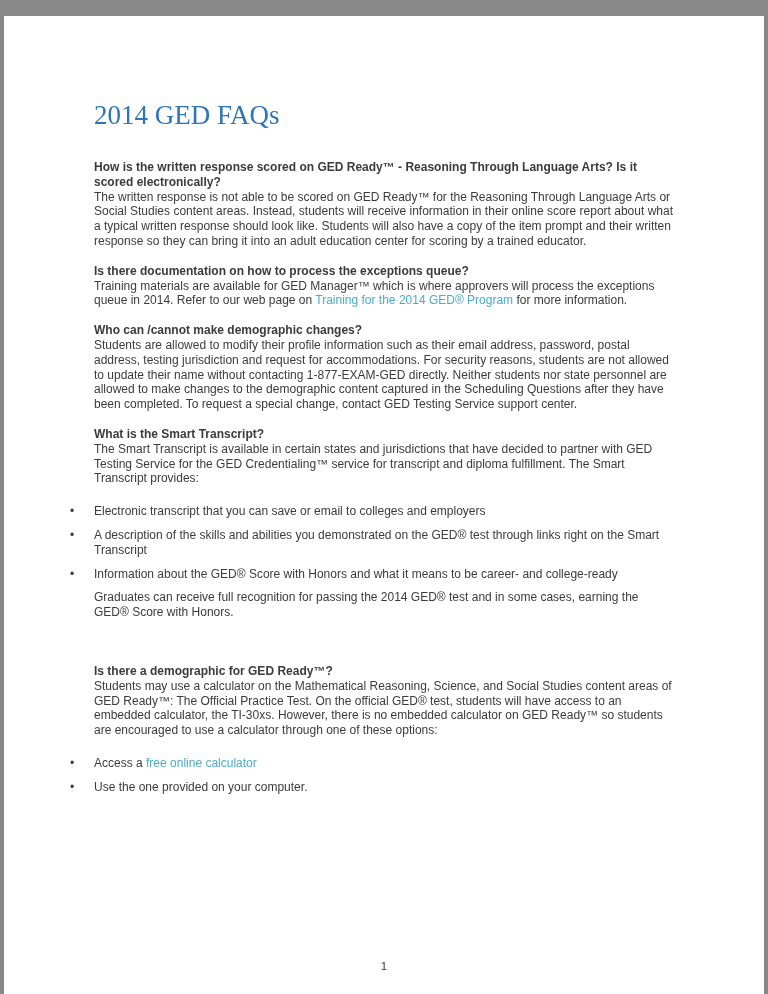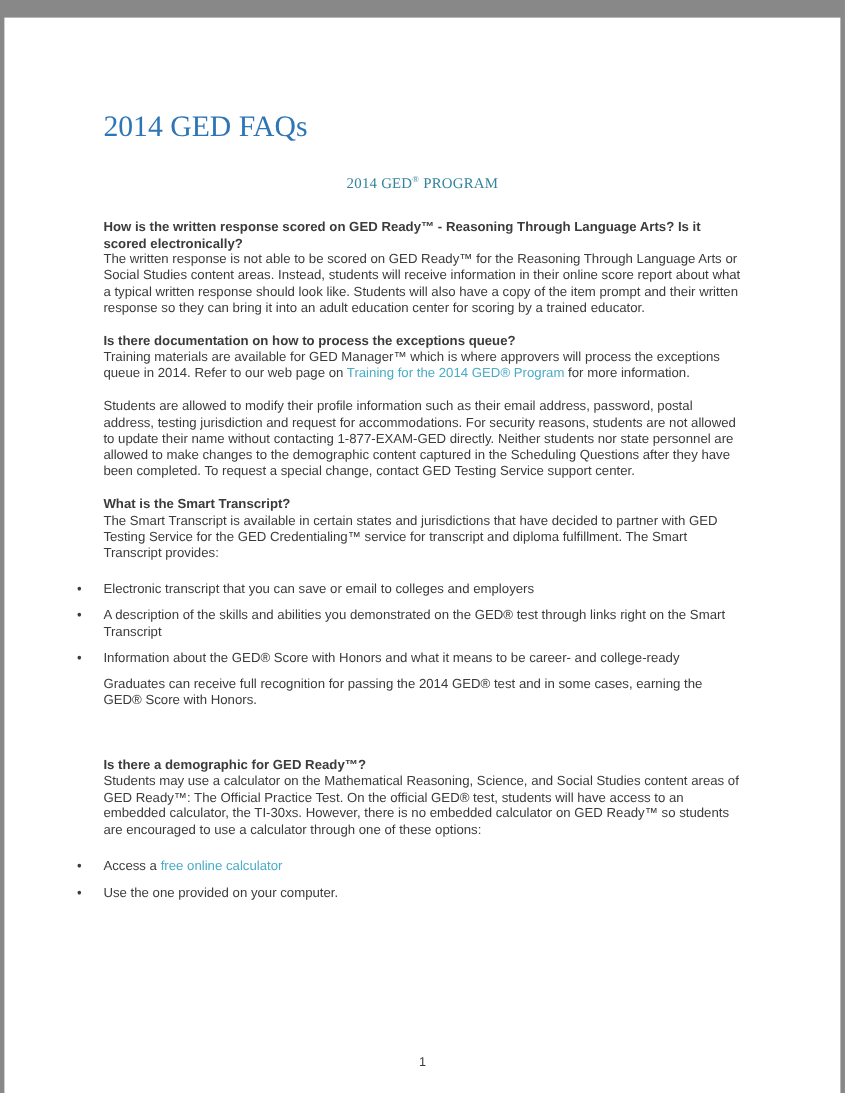--- a/index.html
+++ b/index.html
@@ -76,33 +76,33 @@
   }
 </style>
 </head>
 <body>
 
 <div class="page">
   <div class="content">
 
     <h1>2014 GED FAQs</h1>
 
-    <div class="subtitle"><span>2014 GED</span><sup>®</sup><span> PROGRAM</span></div>
 
     <div class="block">
       <p class="q">How is the written response scored on GED Ready™ - Reasoning Through Language Arts? Is it scored electronically?</p>
       <p class="a">The written response is not able to be scored on GED Ready™ for the Reasoning Through Language Arts or Social Studies content areas. Instead, students will receive information in their online score report about what a typical written response should look like. Students will also have a copy of the item prompt and their written response so they can bring it into an adult education center for scoring by a trained educator.</p>
     </div>
 
     <div class="block">
       <p class="q">Is there documentation on how to process the exceptions queue?</p>
       <p class="a"><span>Training materials are available for GED Manager™ which is where approvers will process the exceptions queue in 2014. Refer to our web page on </span><a class="link">Training for the 2014 GED® Program</a><span> for more information.</span></p>
     </div>
 
     <div class="block">
+      <p class="q">Who can /cannot make demographic changes?</p>
       <p class="a">Students are allowed to modify their profile information such as their email address, password, postal address, testing jurisdiction and request for accommodations. For security reasons, students are not allowed to update their name without contacting 1-877-EXAM-GED directly. Neither students nor state personnel are allowed to make changes to the demographic content captured in the Scheduling Questions after they have been completed. To request a special change, contact GED Testing Service support center.</p>
     </div>
 
     <div class="block">
       <p class="q">What is the Smart Transcript?</p>
       <p class="a">The Smart Transcript is available in certain states and jurisdictions that have decided to partner with GED Testing Service for the GED Credentialing™ service for transcript and diploma fulfillment. The Smart Transcript provides:</p>
     </div>
 
     <ul class="bullets">
       <li>Electronic transcript that you can save or email to colleges and employers</li>

